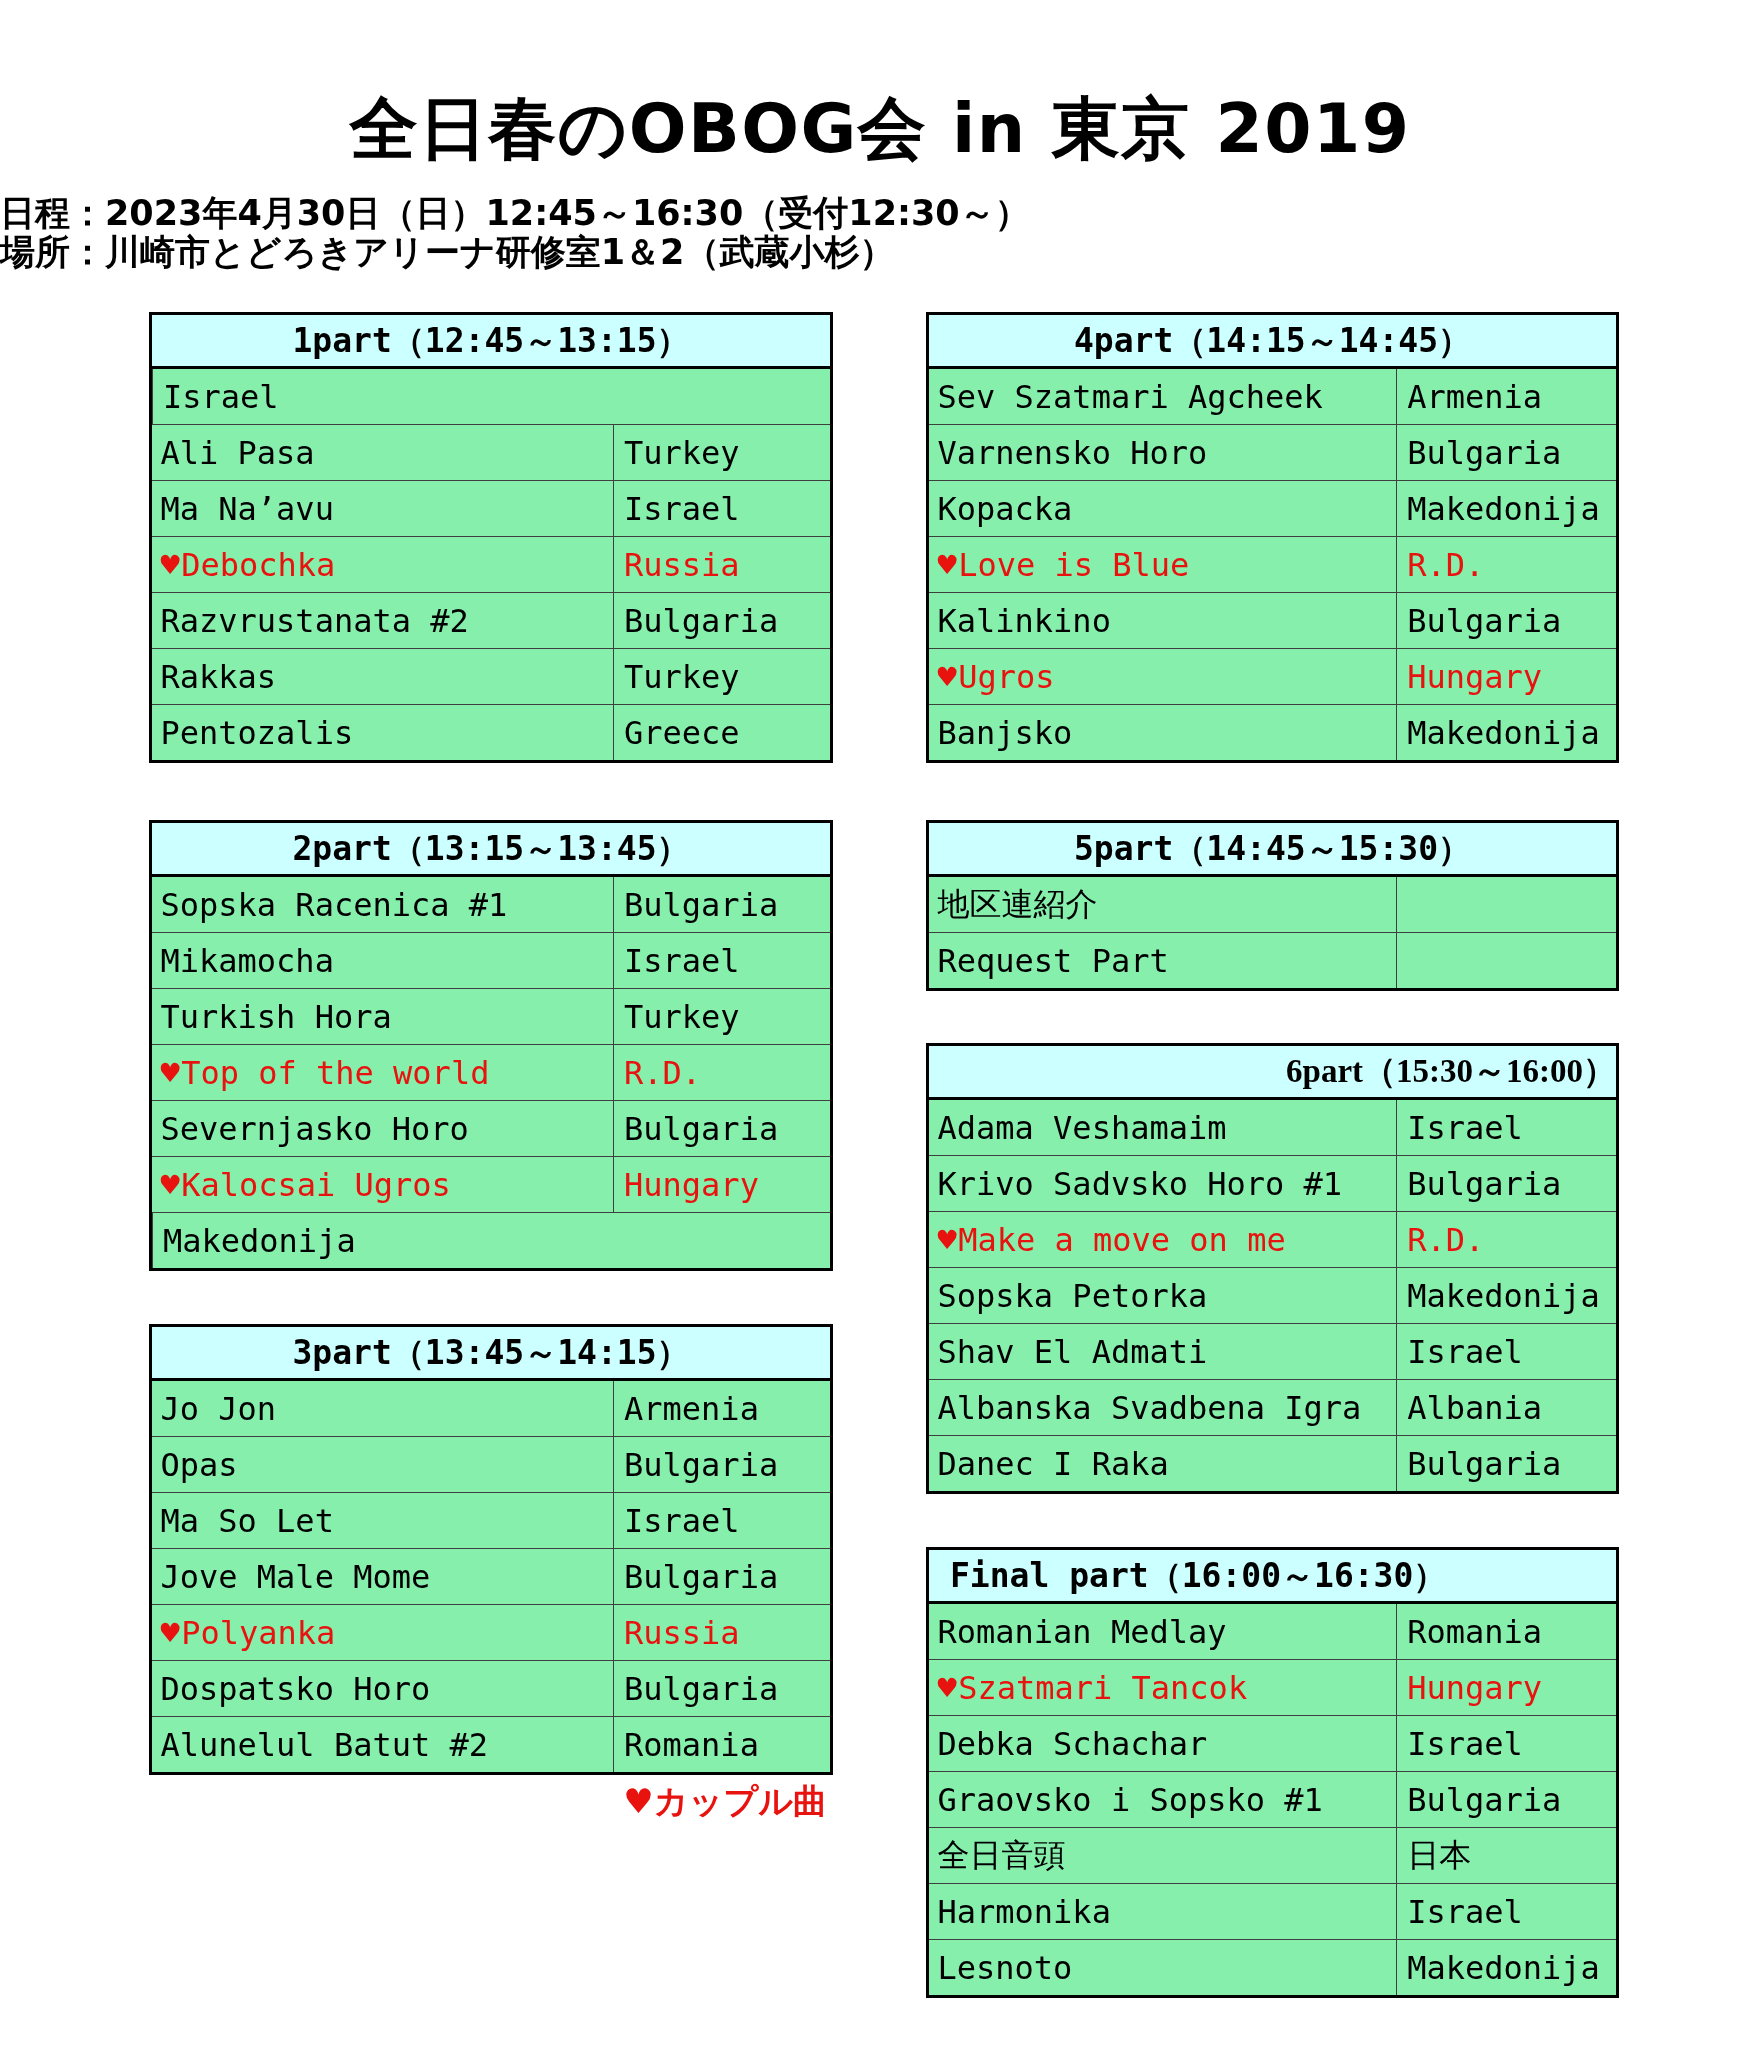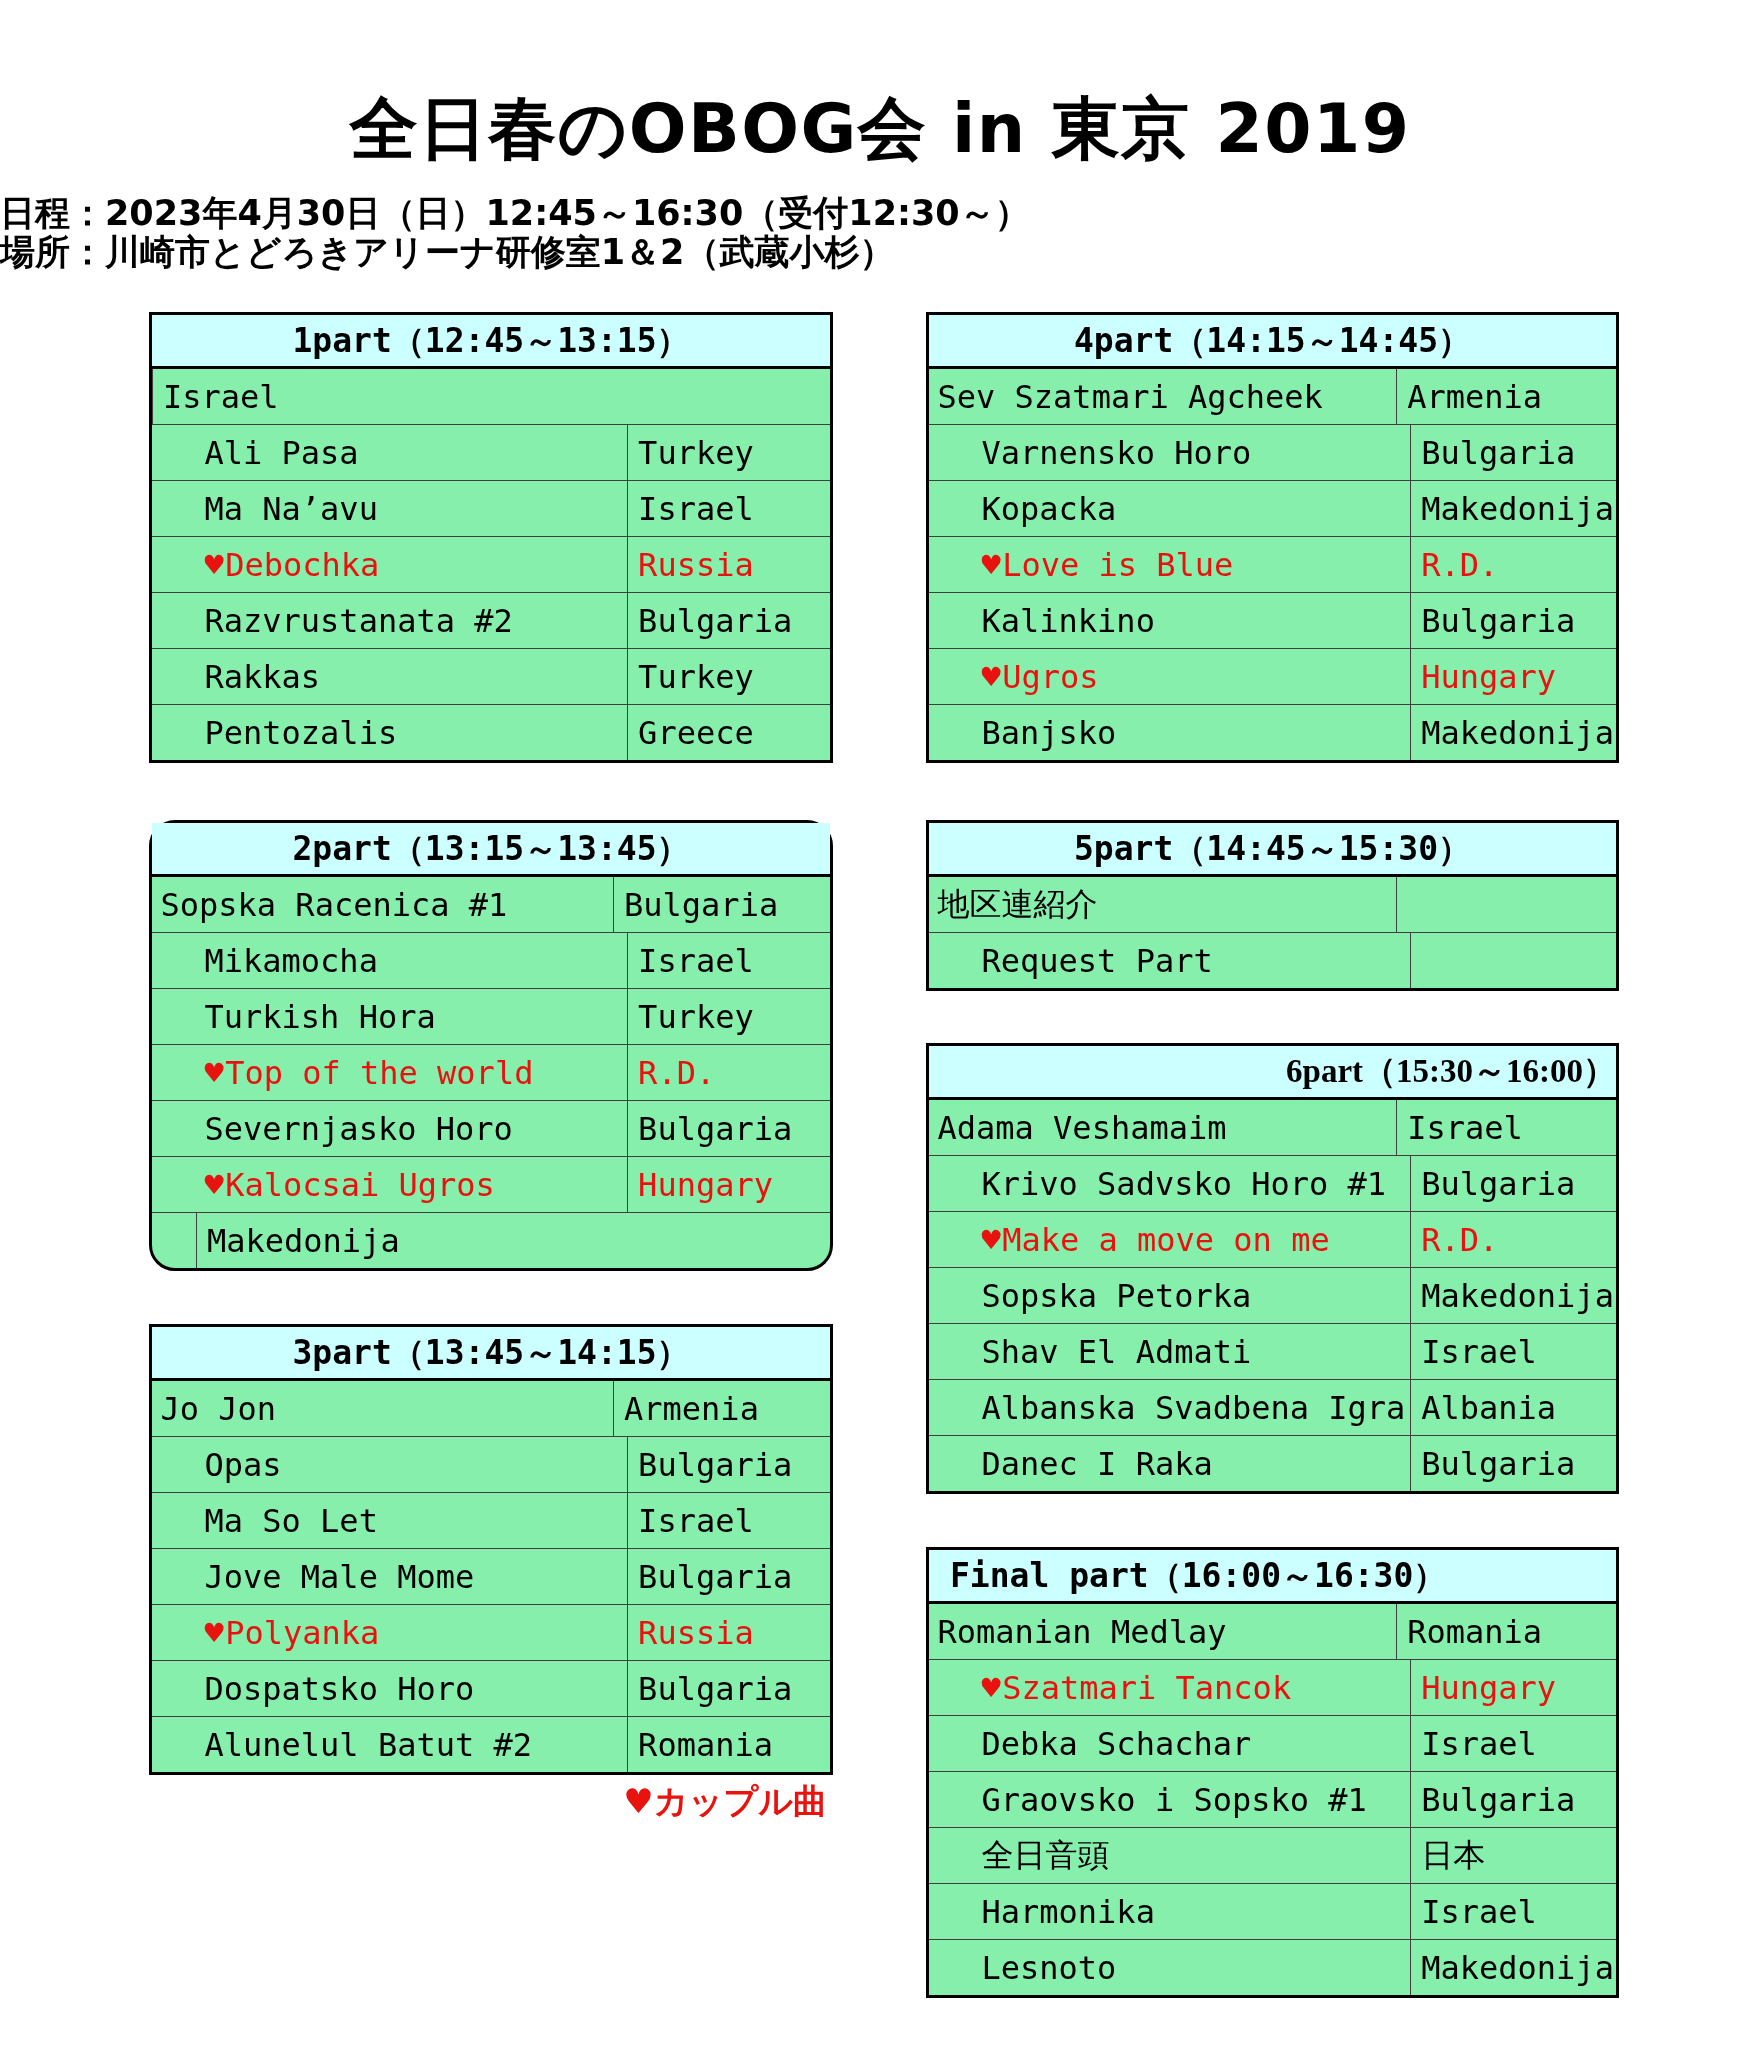--- a/index.html
+++ b/index.html
@@ -48,21 +48,21 @@
   }
   .head-left-40 .tbl-header{text-align:right;padding-left:18px;font-family:Liberation Serif, serif;}
   .head-left-12 .tbl-header{text-align:left;padding-left:21px;}
   .row{
     display:flex;
     height:55px;
     align-items:stretch;
     font-size:32px;
     overflow:hidden;
   }
-  .tbl-rows .row + .row{border-top:1.4px solid #3f3f3f;padding-left:44px;}
+  .tbl-rows .row + .row{border-top:1.4px solid #3f3f3f;}
   .cell-name{
     width:68%;
     display:flex;align-items:center;
     padding-left:8.5px;
     box-sizing:border-box;
     white-space:nowrap;
   }
   .cell-country{
     width:32%;
     display:flex;align-items:center;
@@ -118,21 +118,21 @@
           <div class="cell-name">Rakkas</div>
           <div class="cell-country">Turkey</div>
         </div>
         <div class="row">
           <div class="cell-name">Pentozalis</div>
           <div class="cell-country">Greece</div>
         </div>
       </div>
   </section>
 
-  <section class="tbl" style="left:149px;top:820px;border-radius:26px;">
+  <section class="tbl" style="left:149px;top:820px;">
     <div class="tbl-header">2part（13:15～13:45）</div>
     <div class="tbl-rows">
         <div class="row">
           <div class="cell-name">Sopska Racenica #1</div>
           <div class="cell-country">Bulgaria</div>
         </div>
         <div class="row">
           <div class="cell-name">Mikamocha</div>
           <div class="cell-country">Israel</div>
         </div>

